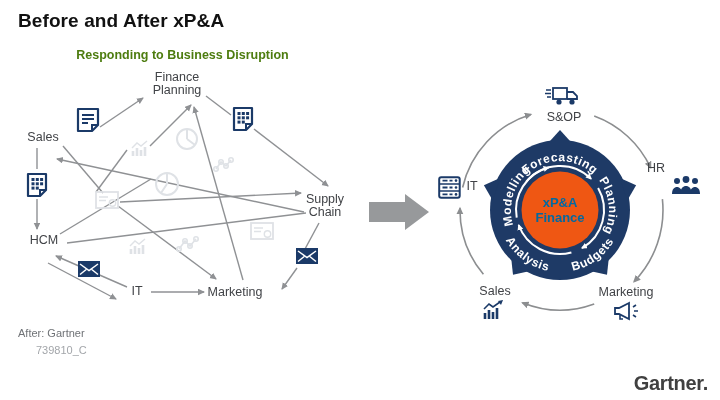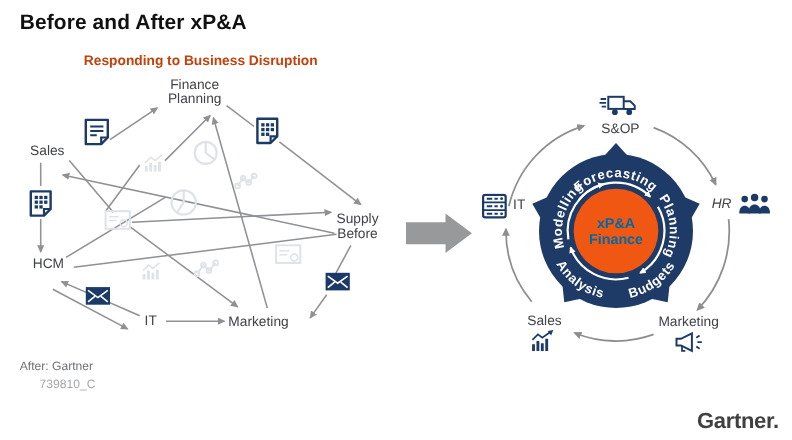--- a/index.html
+++ b/index.html
@@ -1,20 +1,20 @@
 <!DOCTYPE html>
 <html><head>
 <meta charset="utf-8">
 <style>
   html,body{margin:0;padding:0;background:#fff;}
   #page{position:relative;width:720px;height:400px;background:#fff;overflow:hidden;
         font-family:"Liberation Sans",sans-serif;}
   #title{position:absolute;left:18px;top:10px;font-size:19px;font-weight:800;color:#111;letter-spacing:.1px;}
   #subtitle{position:absolute;left:70px;top:48px;width:225px;text-align:center;
-            font-size:12.5px;font-weight:700;color:#c2410c;}
+            font-size:12.5px;font-weight:700;color:#4d7c0f;}
   .diagram{position:absolute;}
   #before-diagram{left:10px;top:65px;width:356px;height:250px;}
   #after-diagram{left:430px;top:80px;width:290px;height:260px;}
   .lbl{position:absolute;font-size:12.5px;color:#414347;line-height:13px;text-align:center;
        transform:translateX(-50%);white-space:nowrap;}
   .abs{position:absolute;}
   #center-label{position:absolute;left:90px;top:115px;width:80px;text-align:center;
                 font-size:13px;line-height:15px;font-weight:800;color:#0369a1;}
   #footer-source{position:absolute;left:18px;top:327px;font-size:11px;color:#6f7276;}
   #footer-docid{position:absolute;left:36px;top:344px;font-size:11px;color:#a3a6aa;}
@@ -148,21 +148,21 @@
     </svg>
 
     
     <div class="lbl" style="left:167px;top:6px;">
       <div>Finance</div>
       <div>Planning</div>
     </div>
     <div class="lbl" style="left:33px;top:66px;">Sales</div>
     <div class="lbl" style="left:315px;top:128px;">
       <div>Supply</div>
-      <div>Before</div>
+      <div>Chain</div>
     </div>
     <div class="lbl" style="left:34px;top:169px;">HCM</div>
     <div class="lbl" style="left:127px;top:220px;">IT</div>
     <div class="lbl" style="left:225px;top:221px;">Marketing</div>
   </div>
 
   <svg class="abs" style="left:369px;top:192px;" width="62" height="40">
     <polygon points="0,10 36,10 36,2 60,20 36,38 36,30 0,30" fill="#97999b"></polygon>
   </svg>
 
@@ -239,21 +239,21 @@
         <rect x="9" y="4" width="14" height="11"></rect>
         <path d="M23,8 h6 l4,4 v3 h-10"></path>
         <path d="M2,6 h5 M1,9.5 h6 M3,13 h4" stroke-width="1.6"></path>
       </g>
       <circle cx="15" cy="18" r="2.6" fill="#1b3a68"></circle>
       <circle cx="28" cy="18" r="2.6" fill="#1b3a68"></circle>
     </svg>
     <div class="lbl" style="left:134px;top:31px;">S&amp;OP</div>
 
     
-    <div class="lbl" style="left:226px;top:99px;font-style:italic;">HR</div>
+    <div class="lbl" style="left:226px;top:82px;">HR</div>
     <svg class="abs" style="left:240px;top:94px;" width="32" height="22">
       <g fill="#1b3a68">
         <circle cx="7" cy="7" r="3"></circle>
           <path d="M2,20 c0,-5 2.4,-7 5,-7 s5,2 5,7 z"></path>
         <circle cx="25" cy="7" r="3"></circle>
           <path d="M20,20 c0,-5 2.4,-7 5,-7 s5,2 5,7 z"></path>
         <circle cx="16" cy="5.5" r="3.4"></circle>
           <path d="M10.4,20 c0,-6 2.8,-8 5.6,-8 s5.6,2 5.6,8 z"></path>
       </g>
     </svg>

